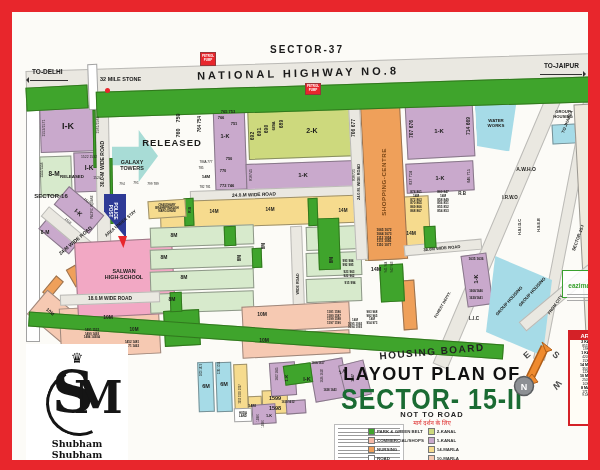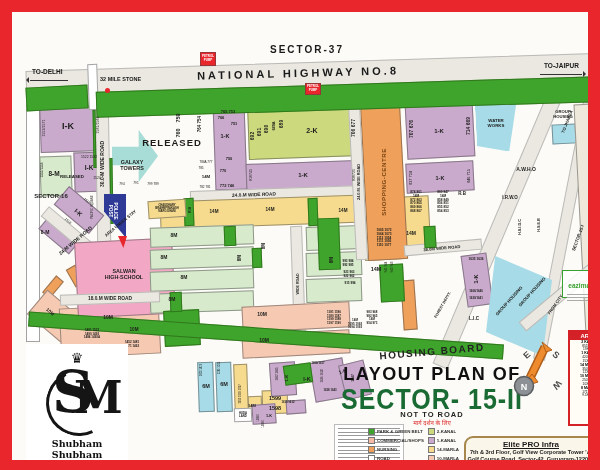--- a/index.html
+++ b/index.html
@@ -442,25 +442,20 @@
           <span class="leg-sw" style="background: rgb(246, 201, 178);"></span>
           <span class="leg-tx">10-MARLA</span>
         </div>
         <div class="leg-item">
           <span class="leg-sw" style="background: rgb(215, 234, 204);"></span>
           <span class="leg-tx">8-MARLA</span>
         </div>
       </div>
   </div>
 
-  <div class="infra">
-    <div class="infra-name">Elite PRO Infra</div>
-    <div class="infra-line">7th &amp; 3rd Floor, Golf View Corporate Tower 'A'</div>
-    <div class="infra-line">Golf Course Road, Sector-42, Gurugram-122002</div>
-  </div>
 
   <div class="logo">
     <div class="crown">♛</div>
     <div class="mono">
       <div class="mono-arc"></div>
       <span class="mono-s">S</span>
       <span class="mono-m">M</span>
     </div>
     <div class="logo-name">Shubham Shubham</div>
   </div>

